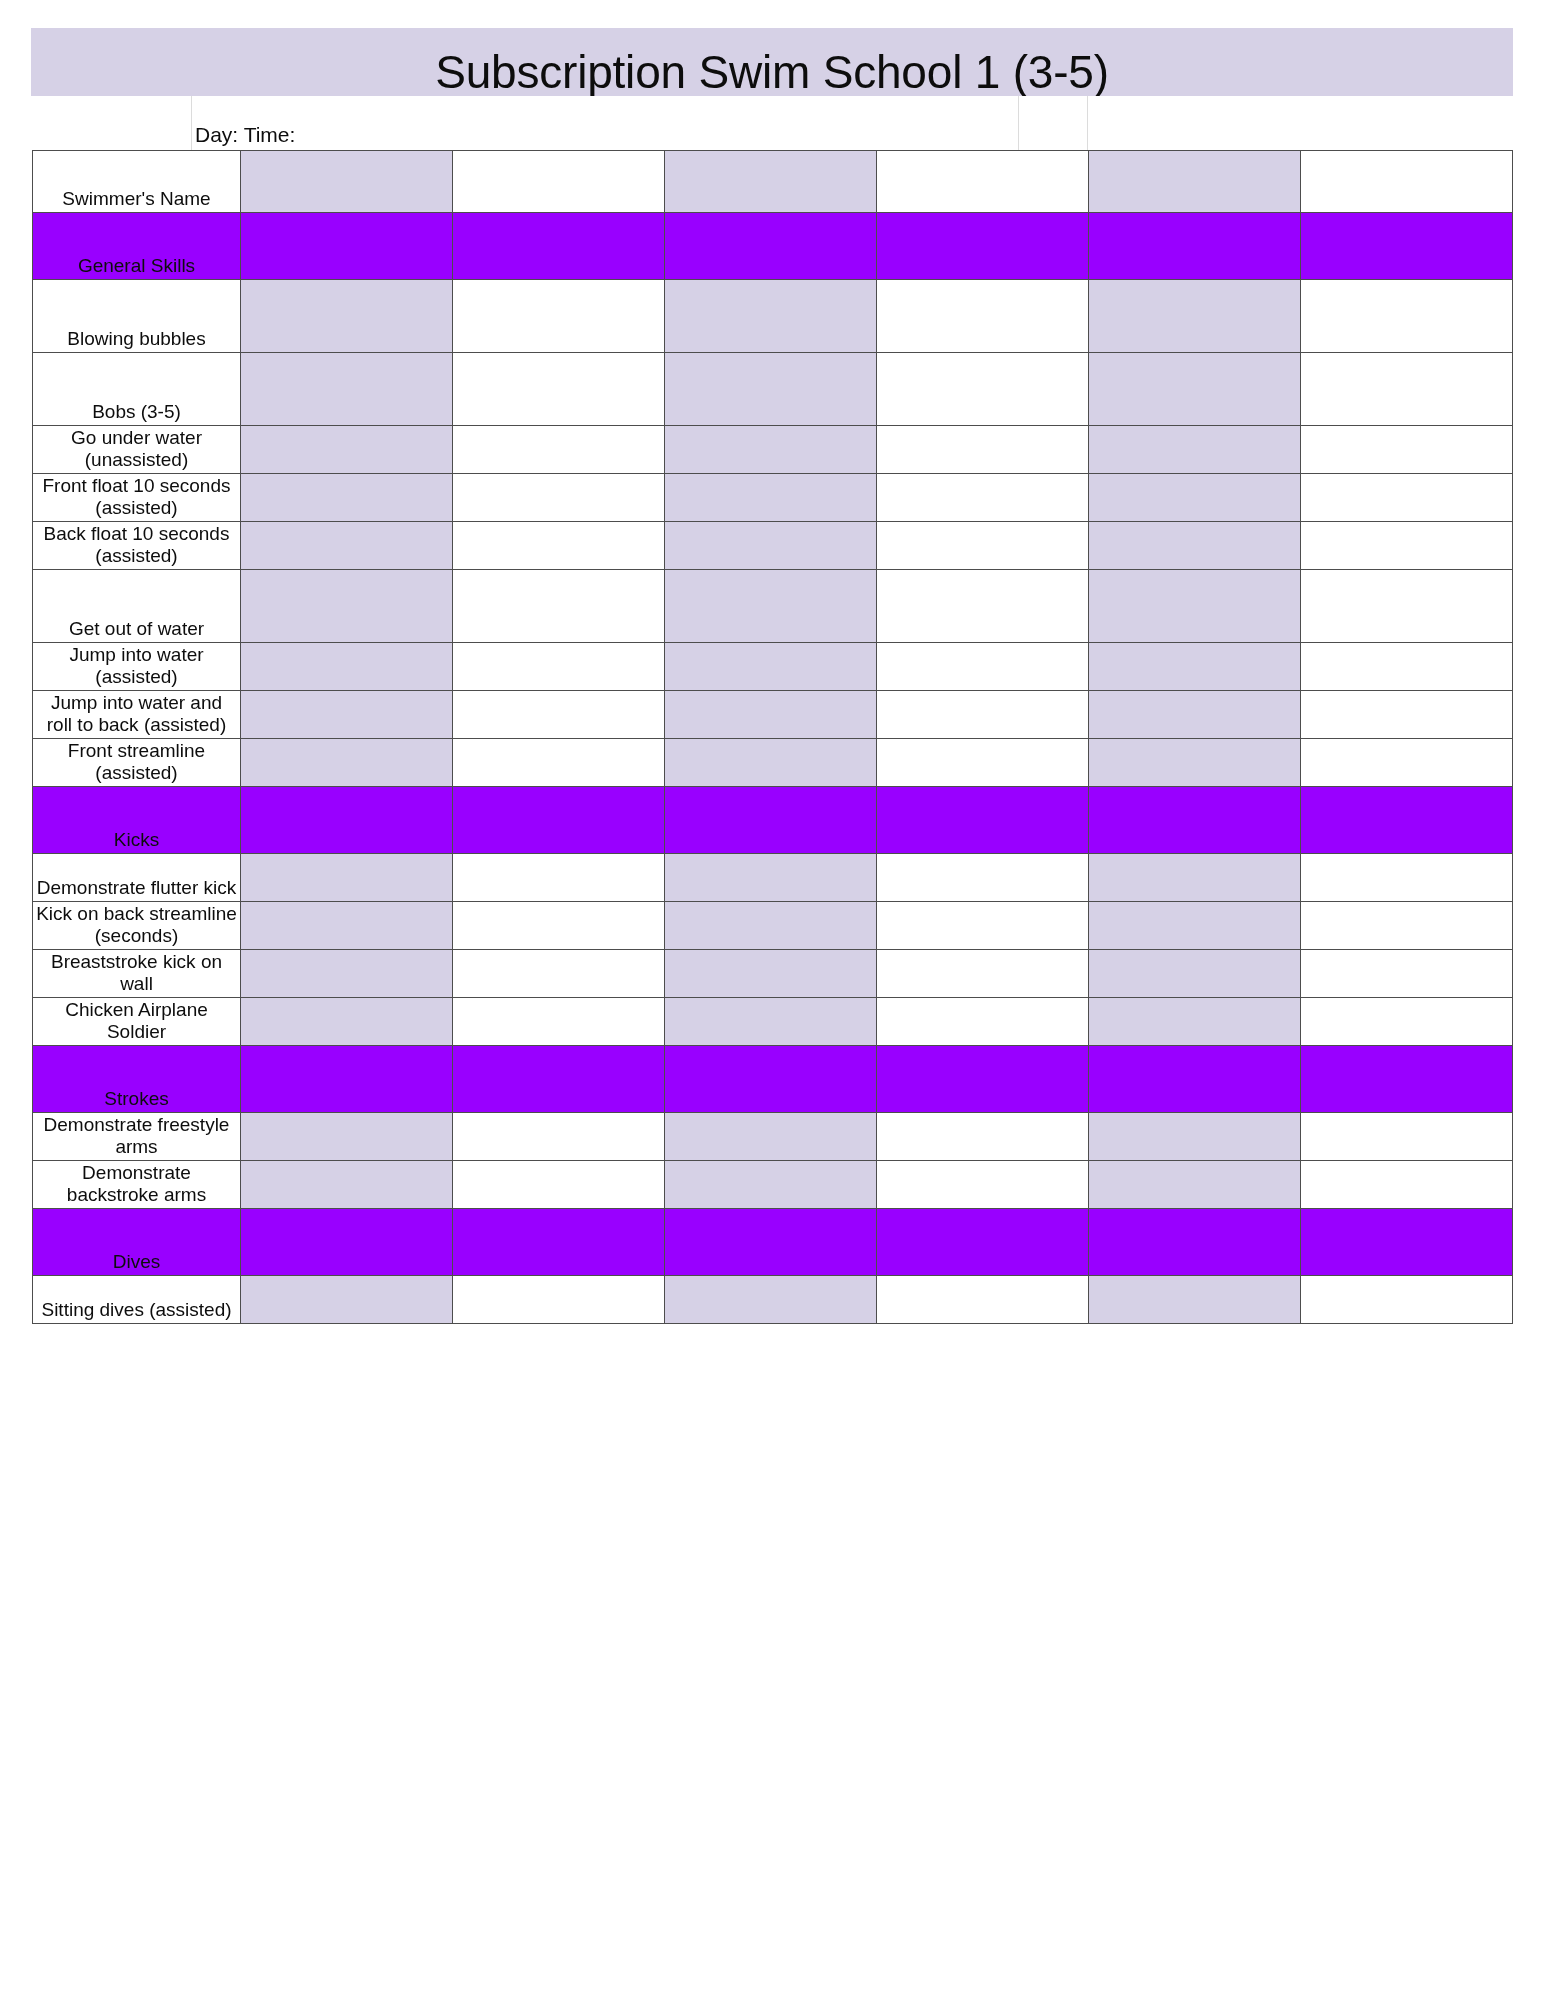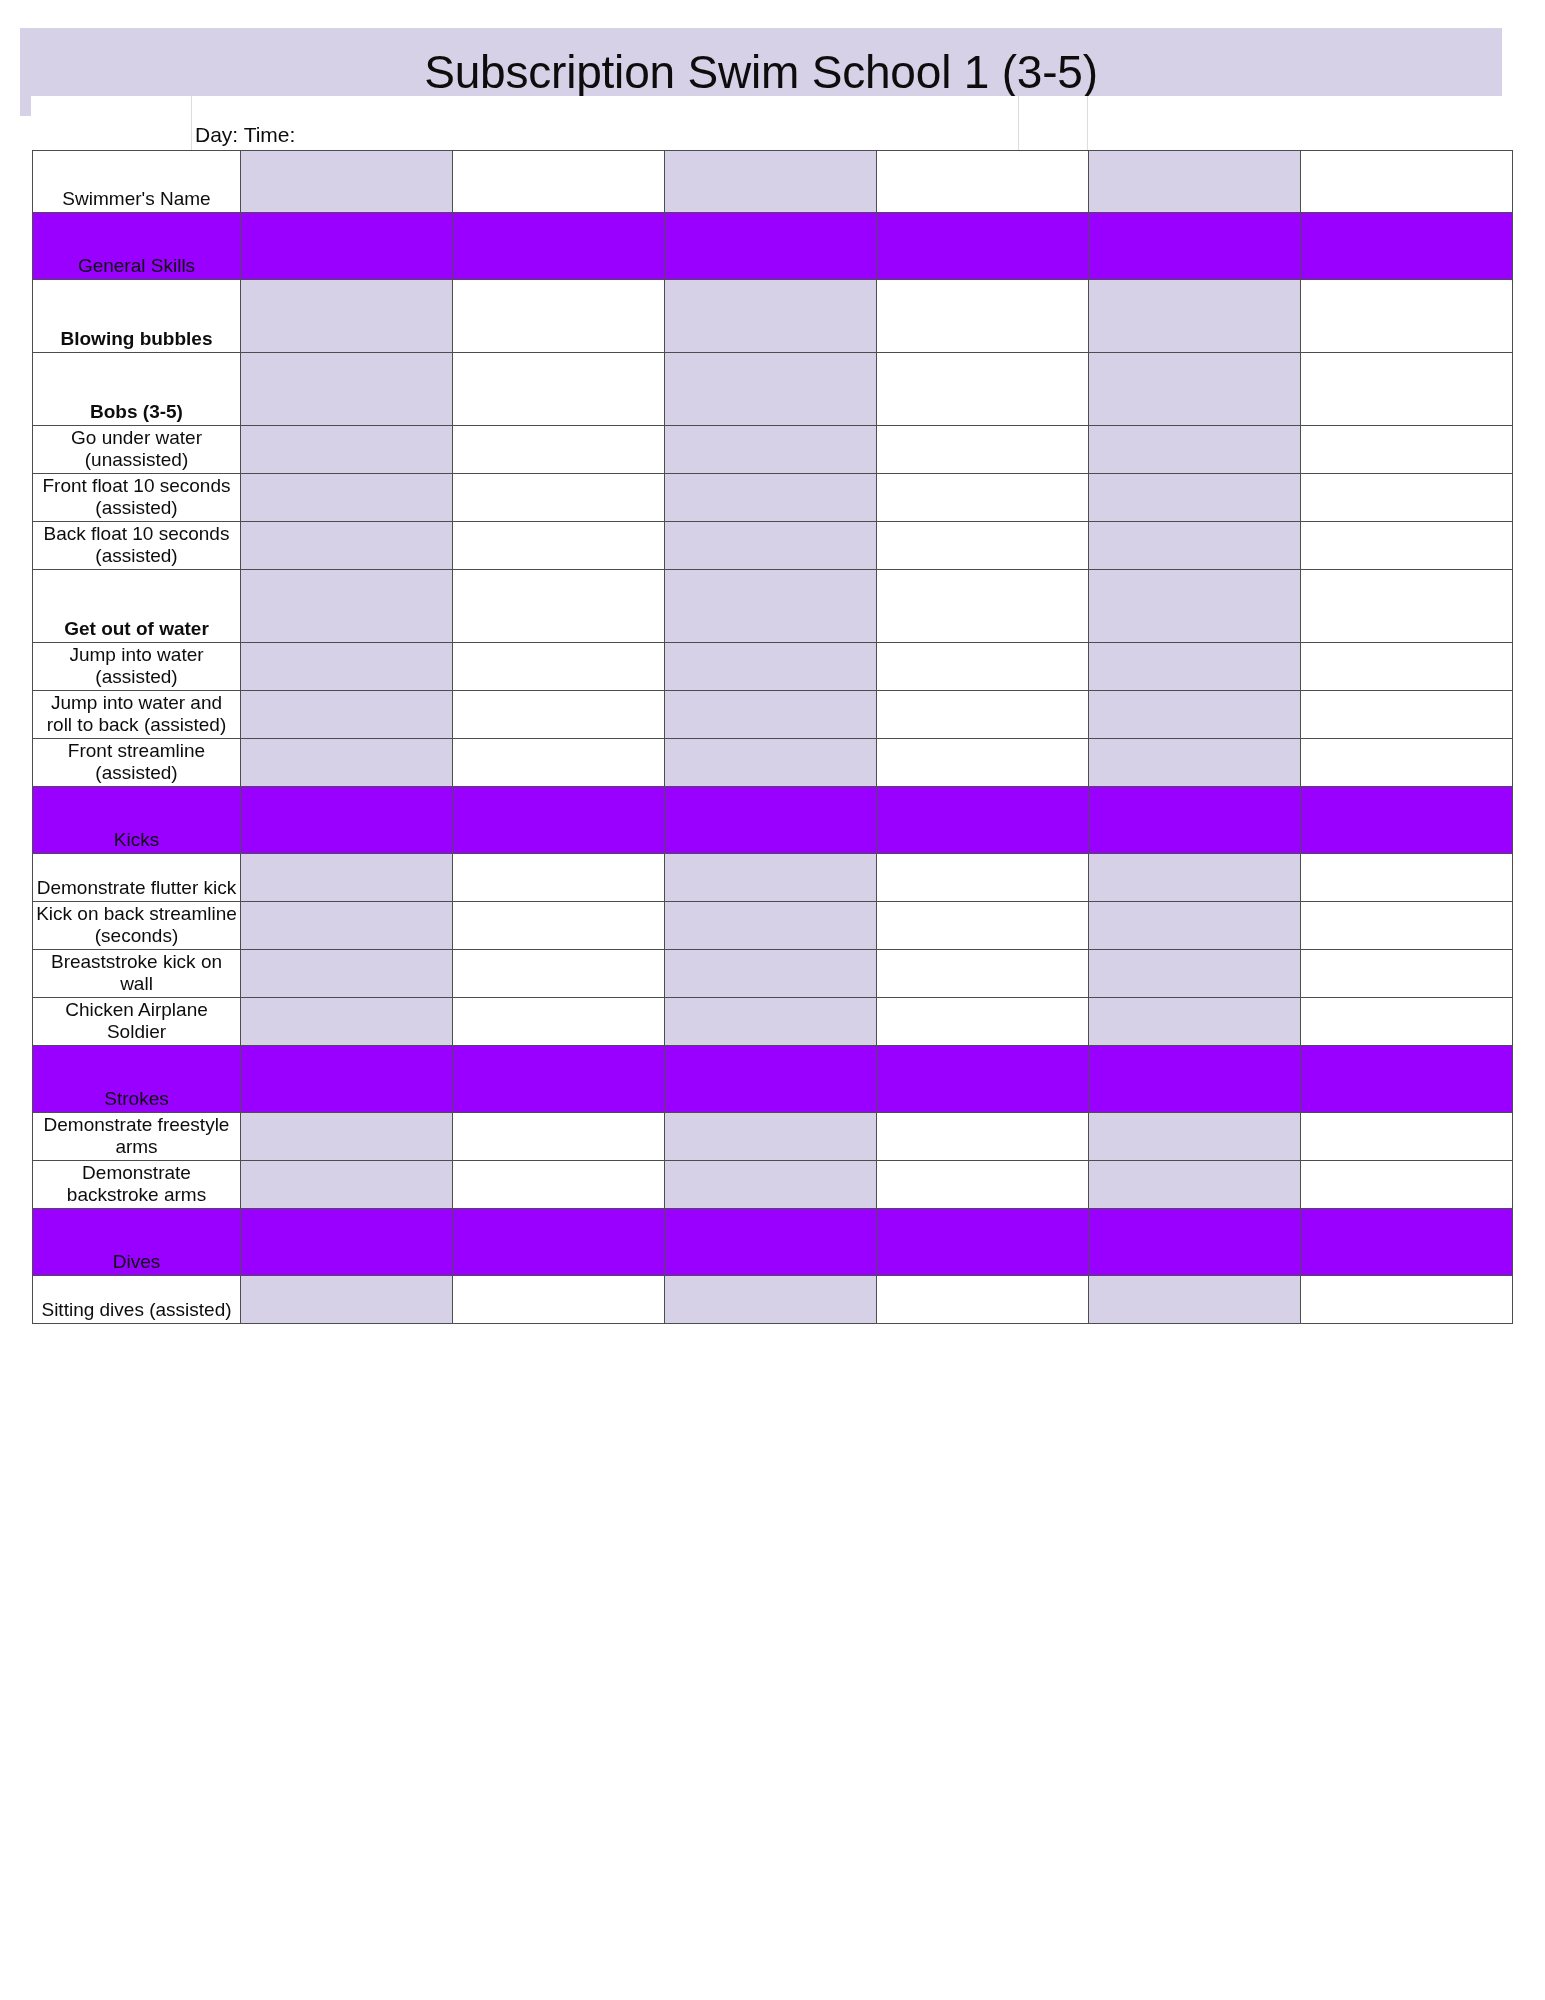--- a/index.html
+++ b/index.html
@@ -17,21 +17,21 @@
   #sheet {
     position: relative;
     width: 1545px;
     height: 2000px;
     background: #ffffff;
   }
 
   
   #title-band {
     position: absolute;
-    left: 20px;
+    left: 31px;
     top: 28px;
     width: 1482px;
     height: 88px;
     background: #d6d1e6;
     display: flex;
     align-items: center;
     justify-content: center;
     box-sizing: border-box;
   }
   #title-text {
@@ -99,21 +99,21 @@
     color: #ffffff;
   }
   tr.section-row td.label-cell {
     background: #9900ff;
     font-size: 19px;
   }
 
   
   tr.h-tall  td { height: 62px; margin-top: 44px; }
   tr.h-sect  td { height: 67px; }
-  tr.h-std   td { height: 73px; font-weight: bold; }
+  tr.h-std   td { height: 73px; }
   tr.h-short td { height: 48px; }
 </style>
 </head>
 <body>
 
 <div id="sheet">
 
   <div id="title-band">
     <span id="title-text">Subscription Swim School 1 (3-5)</span>
   </div>

